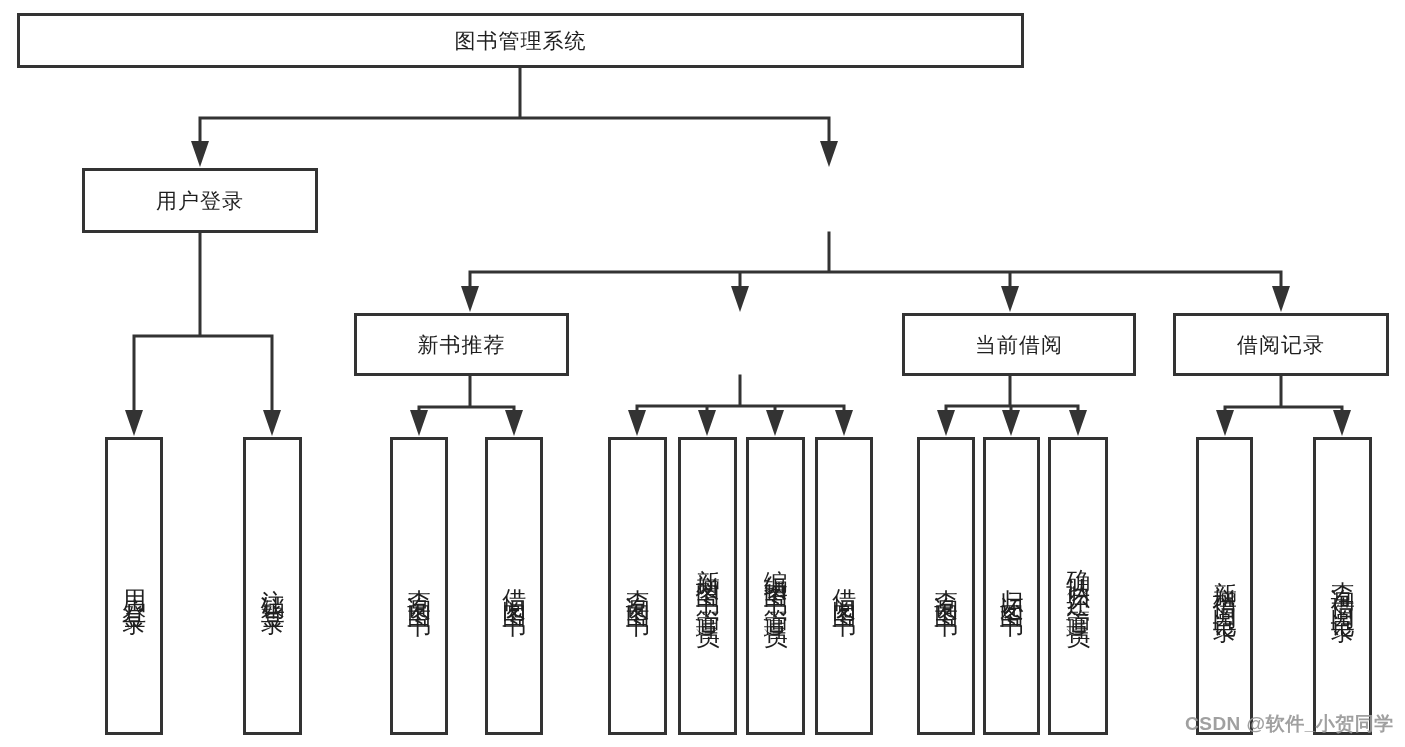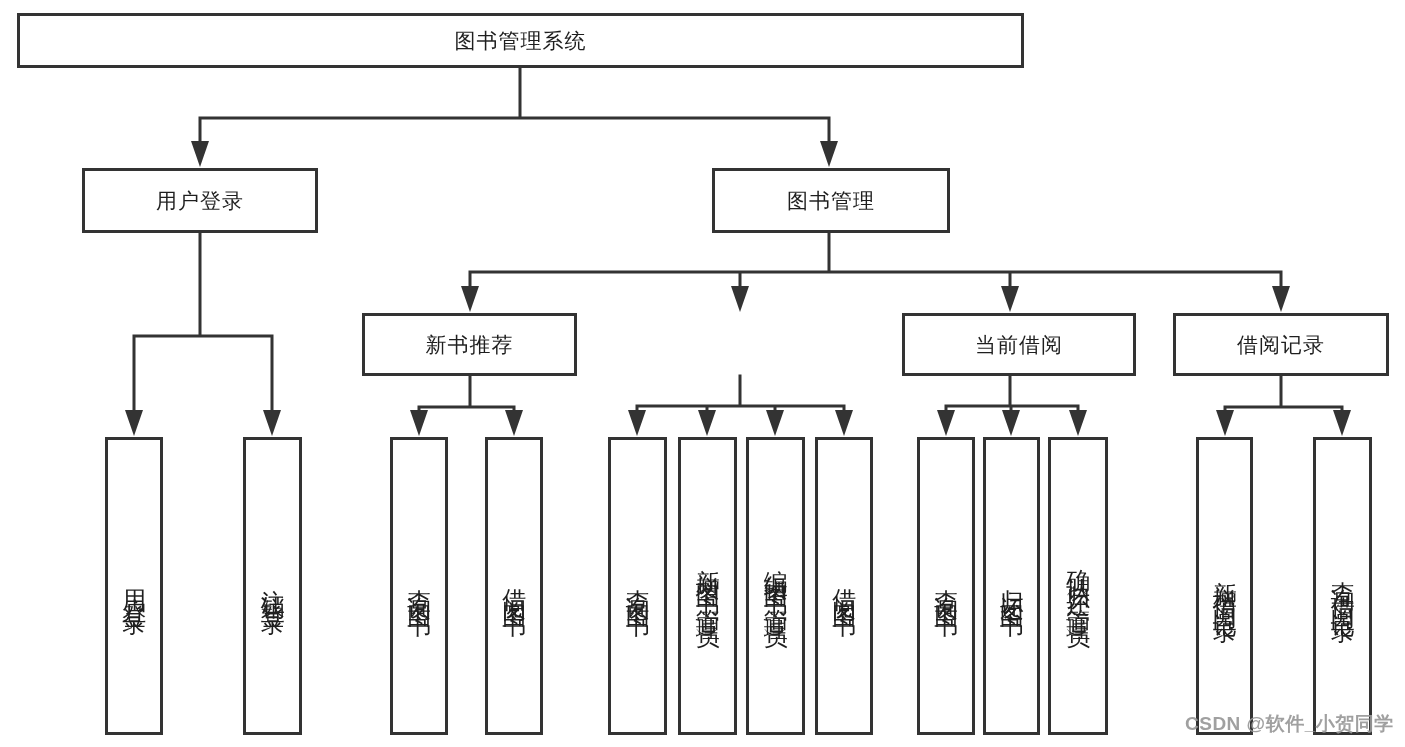--- a/index.html
+++ b/index.html
@@ -59,23 +59,22 @@
     <polygon points="937,410 955,410 946,436"></polygon>
     <polygon points="1002,410 1020,410 1011,436"></polygon>
     <polygon points="1069,410 1087,410 1078,436"></polygon>
     <polygon points="1216,410 1234,410 1225,436"></polygon>
     <polygon points="1333,410 1351,410 1342,436"></polygon>
   </svg>
 
   <div class="node h" style="left:17px;top:13px;width:1007px;height:55px">图书管理系统</div>
 
   <div class="node h" style="left:82px;top:168px;width:236px;height:65px">用户登录</div>
-  <div class="node h" style="left:712px;top:168px;width:238px;height:65px">图书管理</div>
 
-  <div class="node h" style="left:362px;top:313px;width:215px;height:63px">新书推荐</div>
+  <div class="node h" style="left:354px;top:313px;width:215px;height:63px">新书推荐</div>
   <div class="node h" style="left:902px;top:313px;width:234px;height:63px">当前借阅</div>
   <div class="node h" style="left:1173px;top:313px;width:216px;height:63px">借阅记录</div>
 
   <div class="node v" style="left:105px;top:437px;width:58px;height:298px">用户登录</div>
   <div class="node v" style="left:243px;top:437px;width:59px;height:298px">注销登录</div>
 
   <div class="node v" style="left:390px;top:437px;width:58px;height:298px">查询图书</div>
   <div class="node v" style="left:485px;top:437px;width:58px;height:298px">借阅图书</div>
 
   <div class="node v" style="left:608px;top:437px;width:59px;height:298px">查询图书</div>

